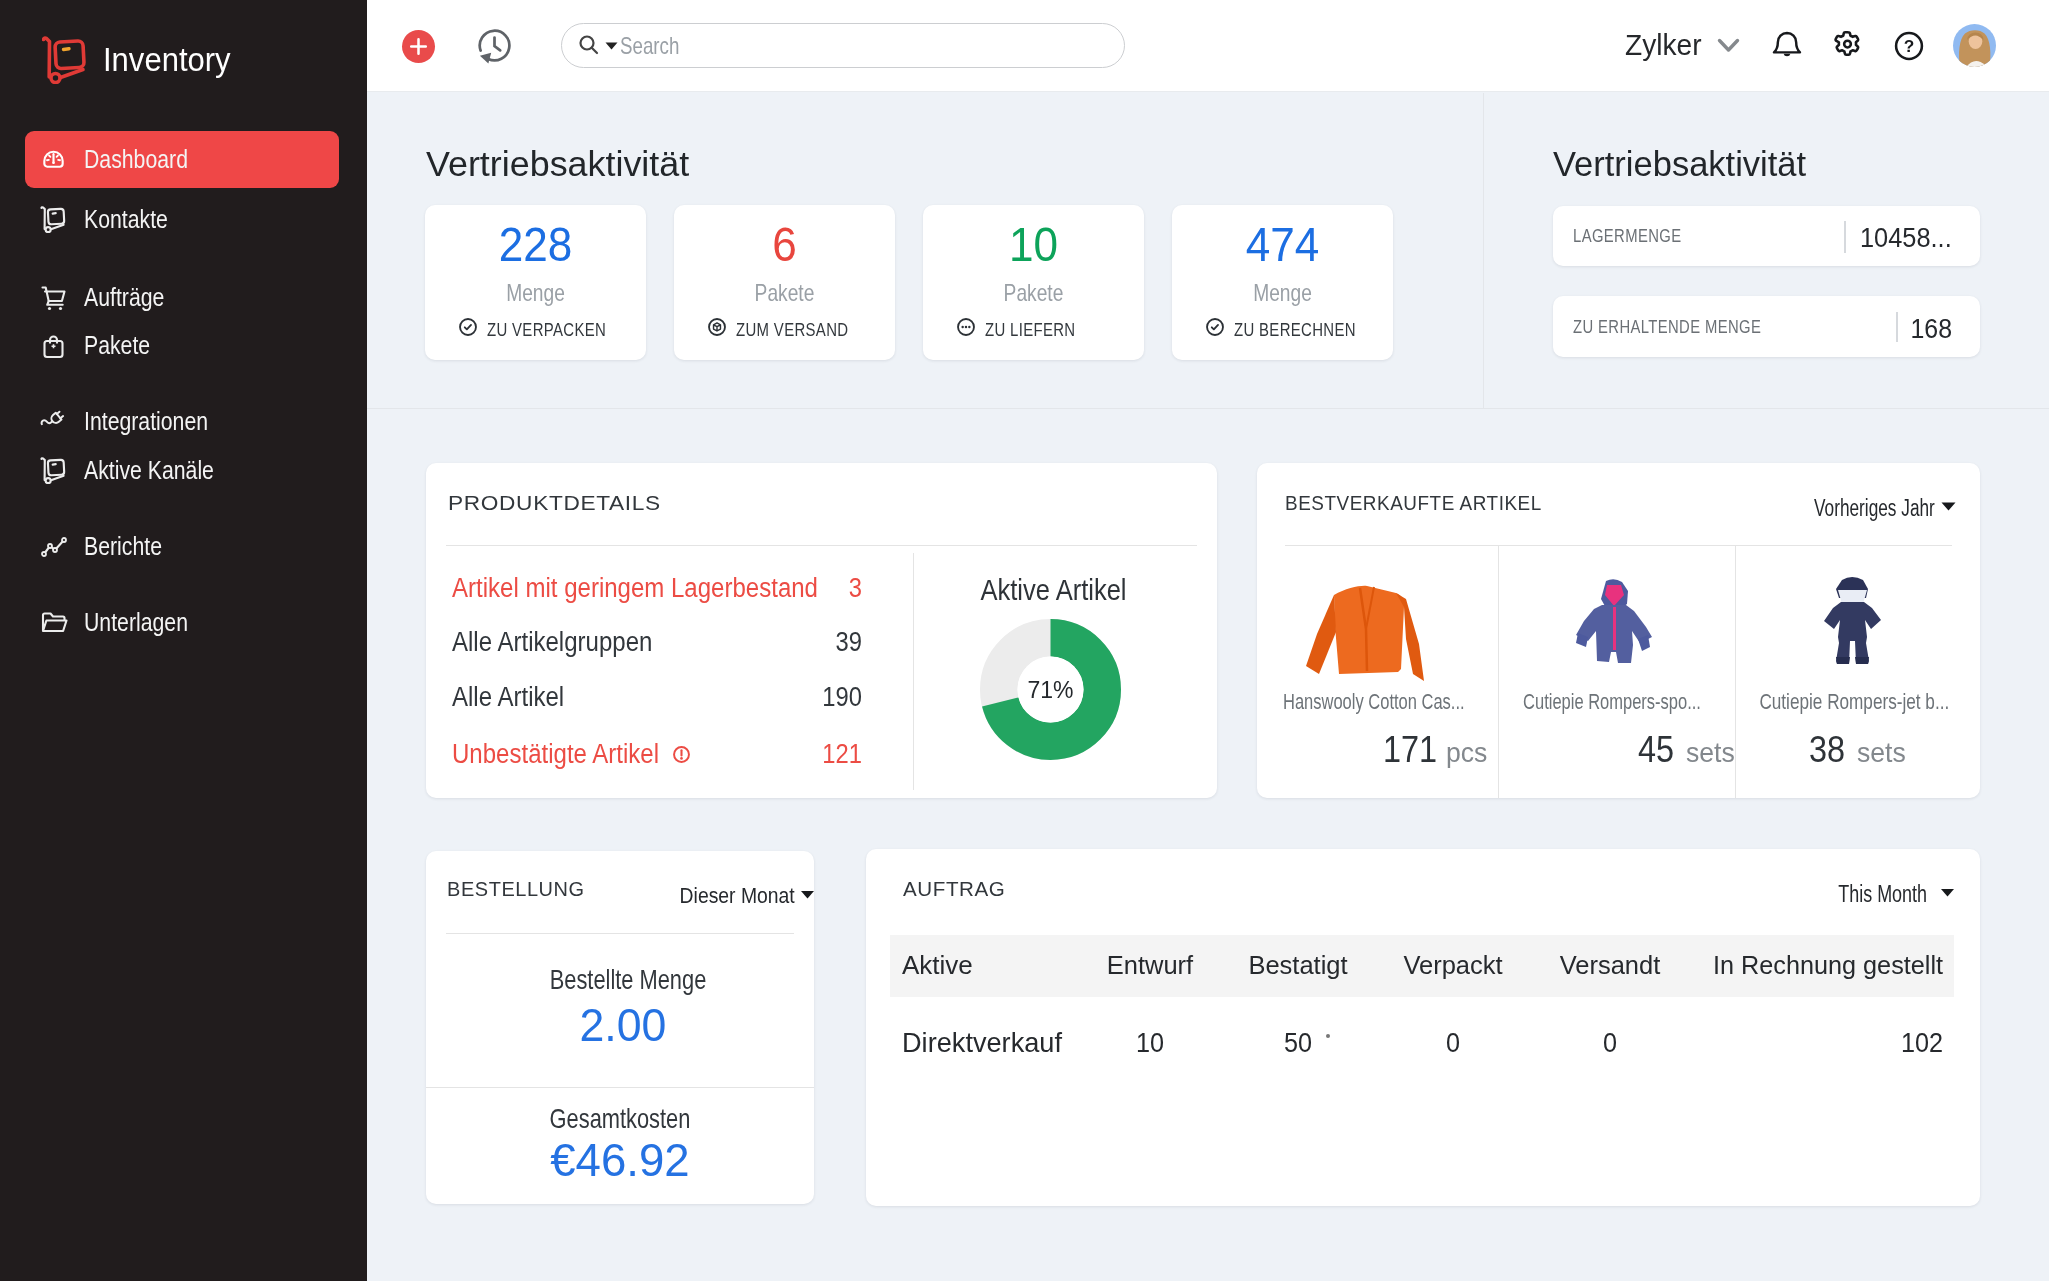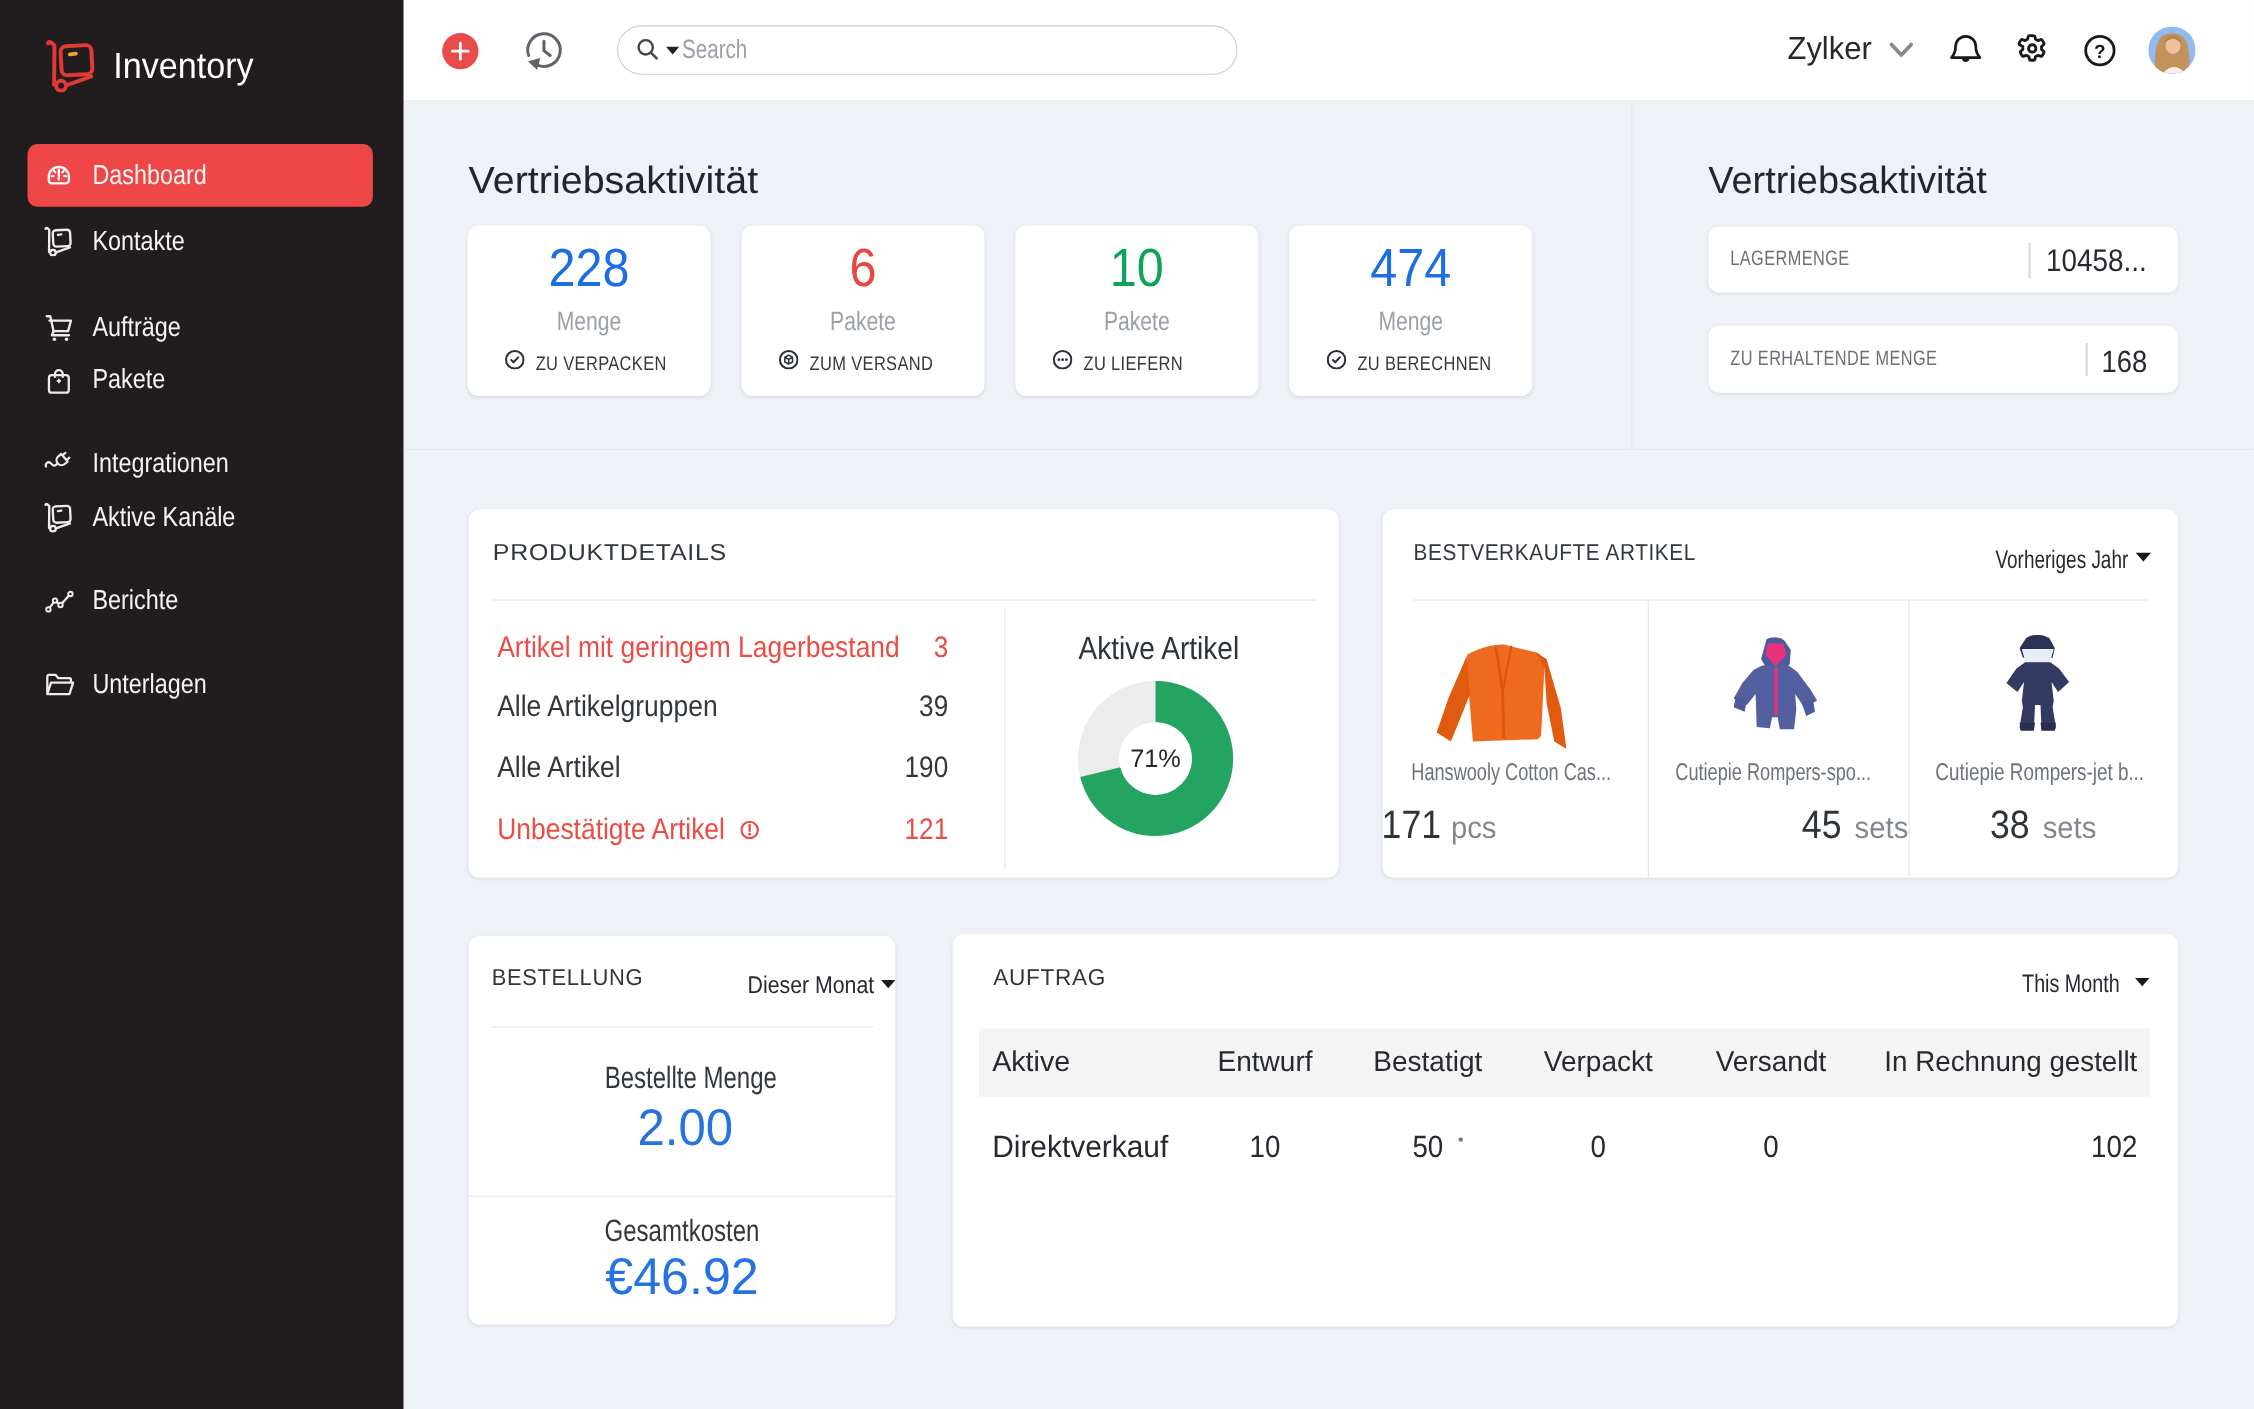--- a/index.html
+++ b/index.html
@@ -283,21 +283,21 @@
     <path d="M20,3 Q30,-3 41,3 L46,12 L44,21 L17,21 L14,12 z" fill="#2b3257"></path>
     <path d="M16,13 L45,13 L41,27 L20,27 z" fill="#e9edf5"></path>
     <path d="M19,25 L42,25 L50,31 L59,43 L49,52 L43,43 L45,60 L44,66 L47,84 L46,87 L34,87 L33,64 L28,64 L27,87 L15,87 L14,84 L17,66 L16,60 L18,43 L12,52 L2,44 L11,31 z" fill="#333a61"></path>
     <path d="M14,80 L28,80 L27,87 L15,87 z M33,80 L47,80 L46,87 L34,87 z" fill="#262d4f"></path>
   </svg>
 
   <div class="abs tc" style="left:886px; top:596px; width:240px; text-align:center; font-size:22px; color:#6d7378; transform:scaleX(.75);">Hanswooly Cotton Cas...</div>
   <div class="abs tc" style="left:1125px; top:596px; width:240px; text-align:center; font-size:22px; color:#6d7378; transform:scaleX(.75);">Cutiepie Rompers-spo...</div>
   <div class="abs tc" style="left:1366px; top:596px; width:240px; text-align:center; font-size:22px; color:#6d7378; transform:scaleX(.78);">Cutiepie Rompers-jet b...</div>
 
-  <div class="abs" style="left:883px; top:636px; width:240px; text-align:left; font-size:36px; color:#2e3338; white-space:nowrap;"><span style="display:inline-block; transform:scaleX(.9); transform-origin:100% 50%;">171</span><span style="font-size:28px; color:#83888d; display:inline-block; transform:scaleX(.95); transform-origin:0 50%; margin-left:9px;">pcs</span></div>
+  <div class="abs" style="left:883px; top:636px; width:240px; text-align:right; font-size:36px; color:#2e3338; white-space:nowrap;"><span style="display:inline-block; transform:scaleX(.9); transform-origin:100% 50%;">171</span><span style="font-size:28px; color:#83888d; display:inline-block; transform:scaleX(.95); transform-origin:0 50%; margin-left:9px;">pcs</span></div>
   <div class="abs" style="left:1130px; top:636px; width:240px; text-align:right; font-size:36px; color:#2e3338; white-space:nowrap;"><span style="display:inline-block; transform:scaleX(.9); transform-origin:100% 50%;">45</span><span style="font-size:28px; color:#83888d; display:inline-block; transform:scaleX(.95); transform-origin:0 50%; margin-left:12px;">sets</span></div>
   <div class="abs" style="left:1370px; top:636px; width:240px; text-align:center; font-size:36px; color:#2e3338; white-space:nowrap;"><span style="display:inline-block; transform:scaleX(.9); transform-origin:100% 50%;">38</span><span style="font-size:28px; color:#83888d; display:inline-block; transform:scaleX(.95); transform-origin:0 50%; margin-left:12px;">sets</span></div>
 
   <div class="card" style="left:59px; top:758px; width:388px; height:353px;"></div>
   <div class="abs tl" style="left:80px; top:784px; font-size:21px; line-height:24px; letter-spacing:.6px; color:#32373c; transform:scaleX(.95);">BESTELLUNG</div>
   <div class="abs tr" style="left:297px; top:790px; width:130px; font-size:22px; color:#26292d; text-align:right; transform:scaleX(.88);">Dieser Monat</div>
   <svg class="abs" style="left:432px; top:796px;" width="17" height="13" viewBox="0 0 17 13">
       <path d="M2,2 L8.5,9.5 L15,2 z" fill="#17191c"></path>
     </svg>
   <div class="abs" style="left:79px; top:840px; width:348px; height:1px; background:#e4e4e4;"></div>

